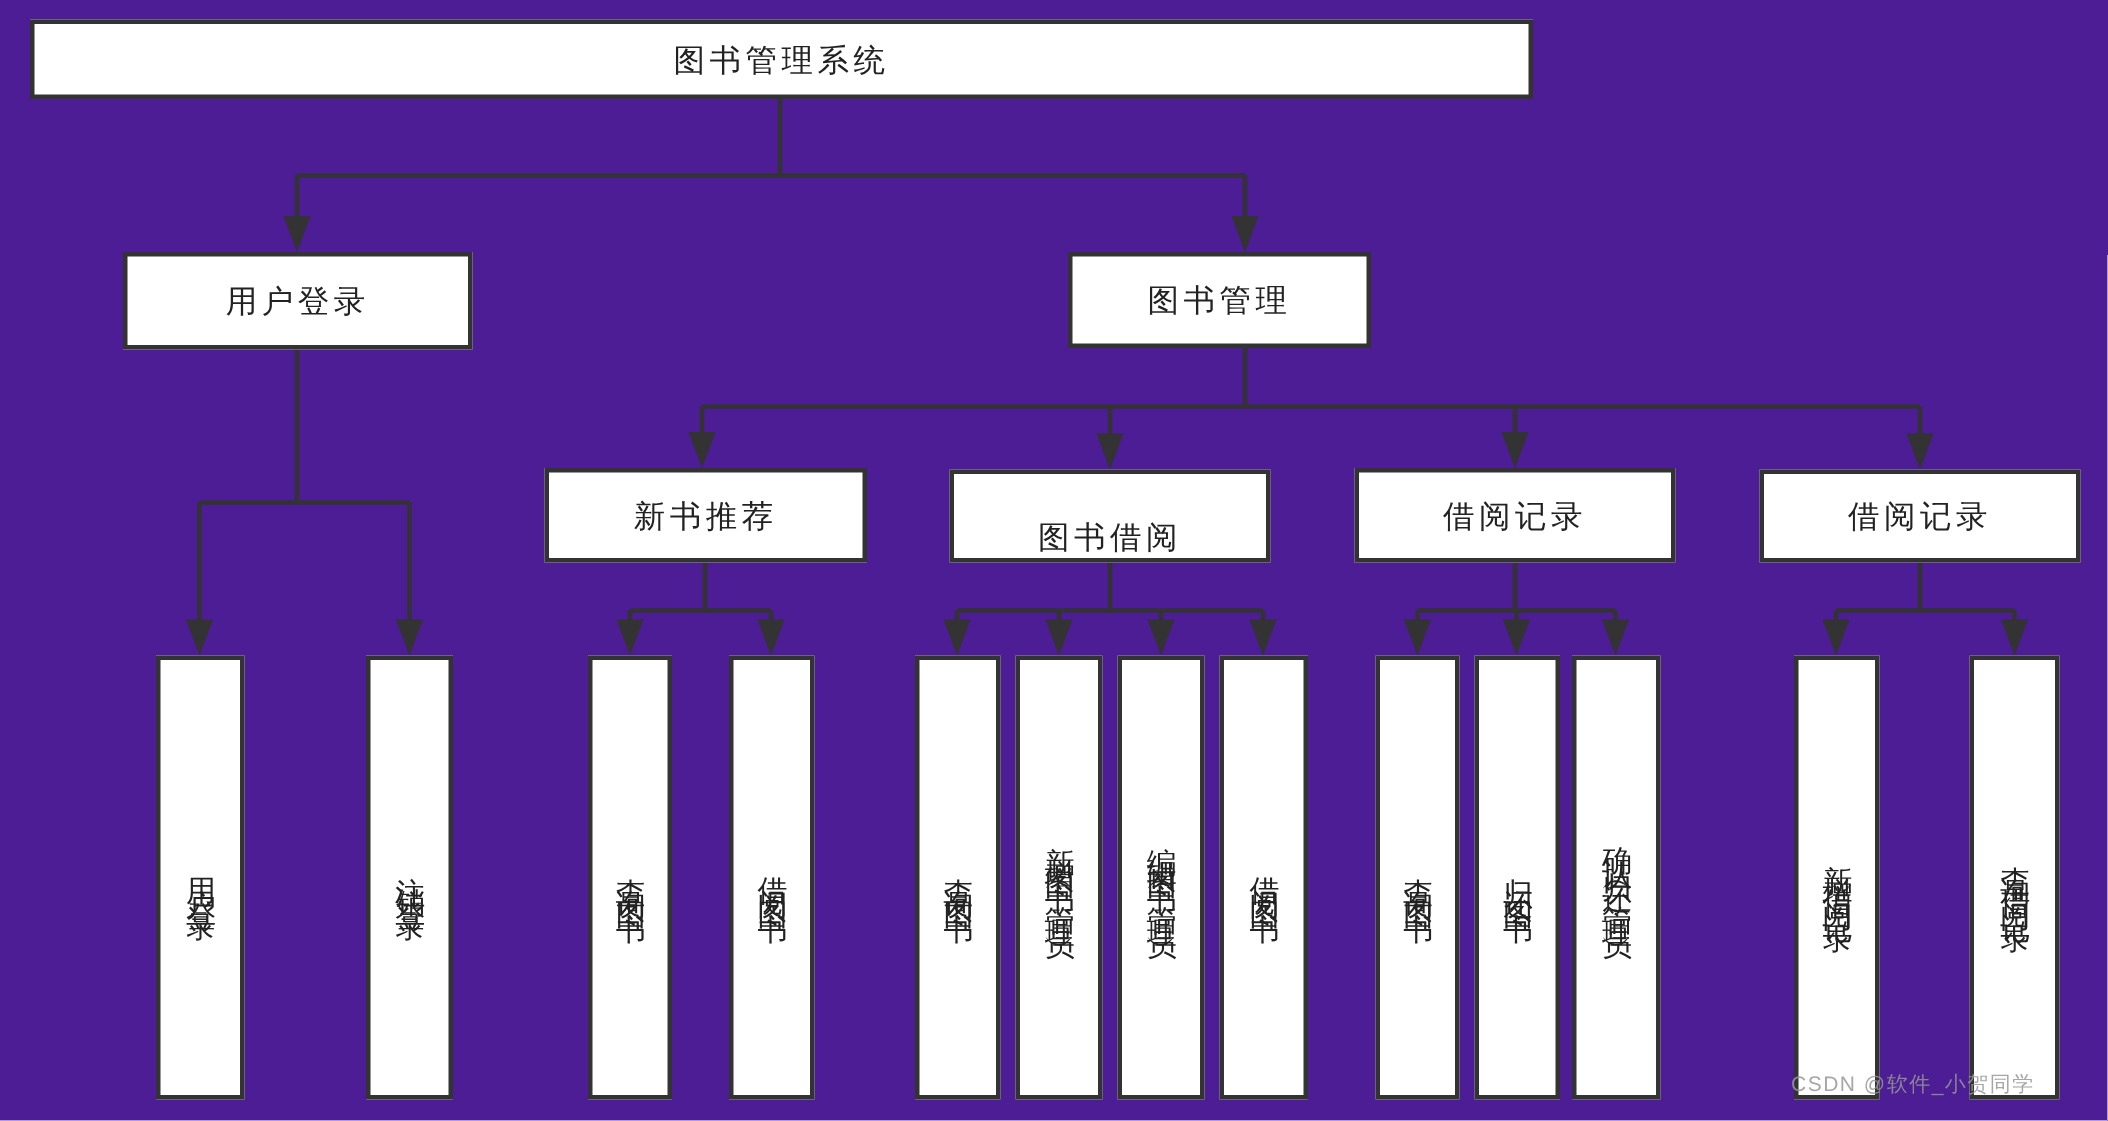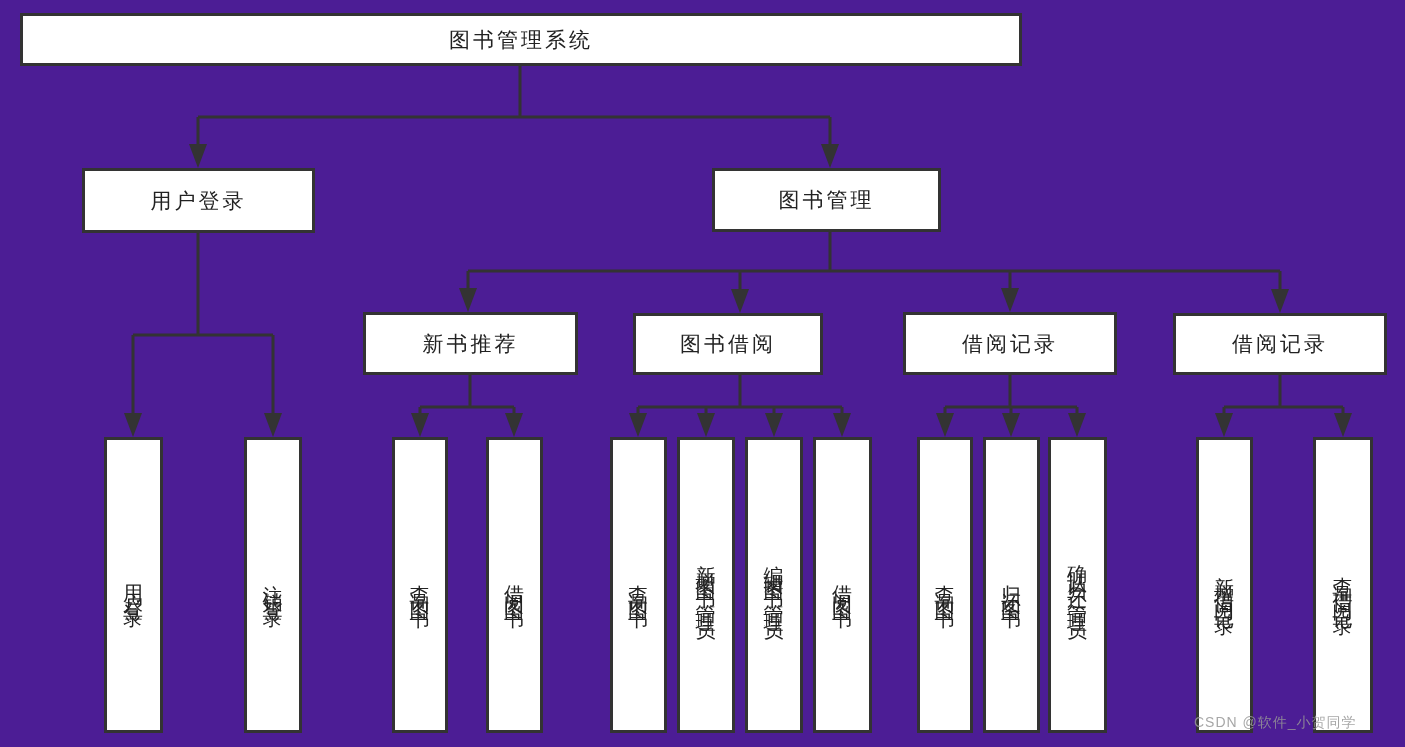--- a/index.html
+++ b/index.html
@@ -41,23 +41,23 @@
     text-orientation: mixed;
     font-size: 20px;
     letter-spacing: 8px;
     line-height: 1;
     white-space: nowrap;
     color: #222222;
   }
   
   #root-box  { left: 20px;   top: 13px;  width: 1002px; height: 53px; }
   #n-user    { left: 82px;   top: 168px; width: 233px;  height: 65px; }
-  #n-book    { left: 712px;  top: 168px; width: 229px;  height: 64px; }
+  #n-book    { left: 712px;  top: 168px; width: 202px;  height: 64px; }
   #n-new     { left: 363px;  top: 312px; width: 215px;  height: 63px; text-align: center; }
-  #n-borrow  { left: 633px;  top: 313px; width: 190px;  height: 62px; }
+  #n-borrow  { left: 633px;  top: 313px; width: 214px;  height: 62px; align-items: flex-end; }
   #n-current { left: 903px;  top: 312px; width: 214px;  height: 63px; }
   #n-record  { left: 1173px; top: 313px; width: 214px;  height: 62px; }
   #l-u0 { left: 104px;  width: 59px; }
   #l-u1 { left: 244px;  width: 58px; }
   #l-n0 { left: 392px;  width: 56px; }
   #l-n1 { left: 486px;  width: 57px; }
   #l-b0 { left: 610px;  width: 57px; }
   #l-b1 { left: 677px;  width: 58px; }
   #l-b2 { left: 745px;  width: 58px; }
   #l-b3 { left: 813px;  width: 59px; }

